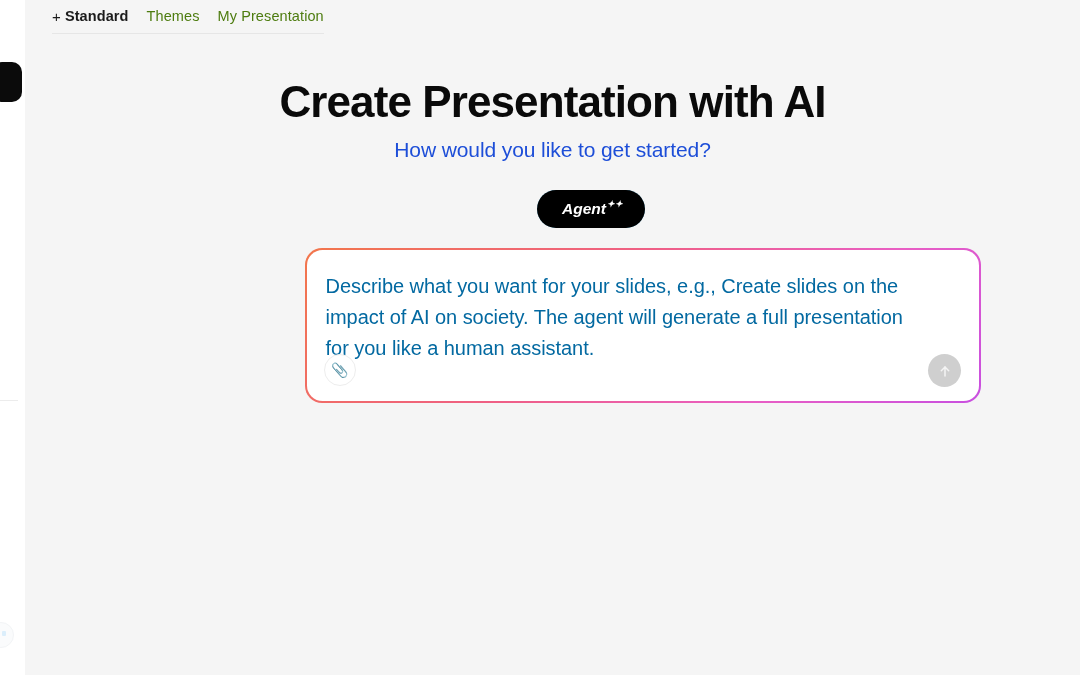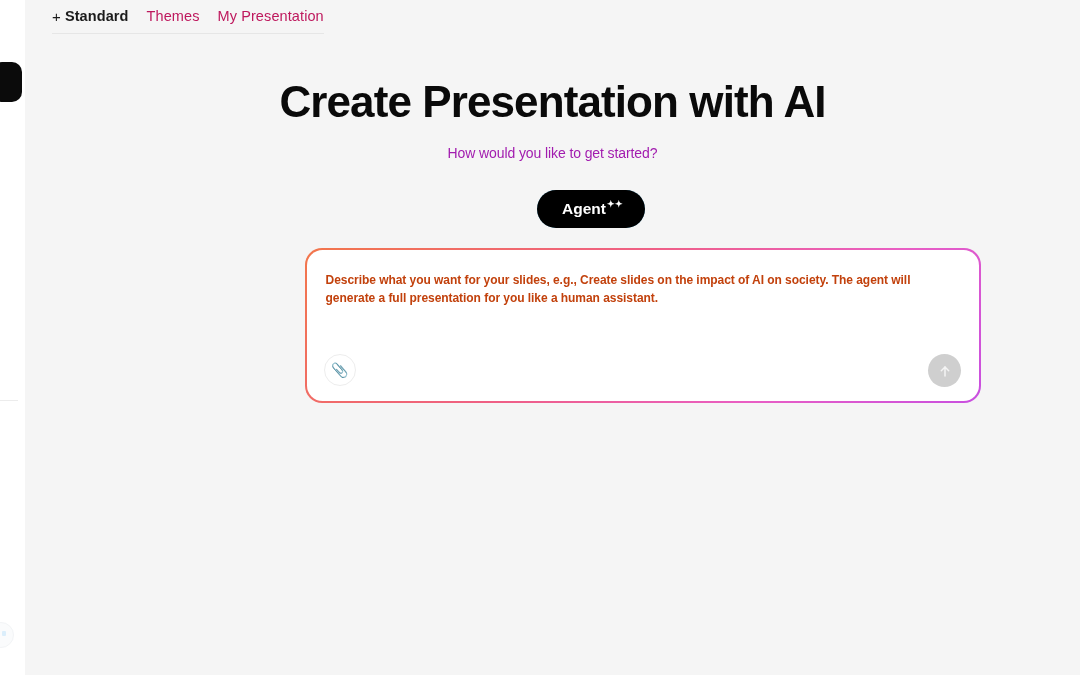--- a/index.html
+++ b/index.html
@@ -93,21 +93,21 @@
     line-height: 1;
   }
   .nav-item.active {
     color: #1b1b1b;
     font-weight: 700;
     display: flex;
     align-items: center;
     gap: 4px;
   }
   .nav-item.muted {
-    color: #be185d;
+    color: #4d7c0f;
     font-weight: 400;
   }
   .plus-glyph {
     font-size: 15px;
     font-weight: 500;
     color: #1b1b1b;
     line-height: 1;
     position: relative;
     top: -0.5px;
   }
@@ -129,40 +129,41 @@
     text-align: center;
     font-size: 44px;
     font-weight: 700;
     color: #0a0a0a;
     letter-spacing: -0.9px;
     line-height: 1.1;
   }
   .hero-sub {
     position: absolute;
     left: 0;
-    top: 112px;
+    top: 105px;
     width: 1055px;
     text-align: center;
-    font-size: 14px;
+    font-size: 21px;
     font-weight: 400;
-    color: #a21caf;
+    color: #1d4ed8;
     letter-spacing: -0.1px;
   }
 
   
   .mode-toggle {
     position: absolute;
     left: 512px;
     top: 157px;
     height: 38px;
     background: #7dd3fc;
     border-radius: 19px;
     display: flex;
     align-items: center;
     padding: 0;
+    font-style: italic;
   }
   .mode-opt {
     height: 38px;
     display: flex;
     align-items: center;
     justify-content: center;
     font-size: 15.5px;
     cursor: pointer;
     border-radius: 19px;
     box-sizing: border-box;
@@ -207,24 +208,24 @@
     height: 100%;
     background: #ffffff;
     border-radius: 15.5px;
     box-sizing: border-box;
   }
   .prompt-placeholder {
     position: absolute;
     left: 19px;
     top: 21px;
     width: 600px;
-    font-size: 12px;
+    font-size: 20px;
     line-height: 1.55;
-    color: #c2410c;
-    font-weight: 700;
+    color: #0369a1;
+    font-weight: 400;
     letter-spacing: -0.05px;
   }
   .attach-btn {
     position: absolute;
     left: 17px;
     bottom: 15px;
     width: 32px;
     height: 32px;
     border-radius: 50%;
     background: #ffffff;

